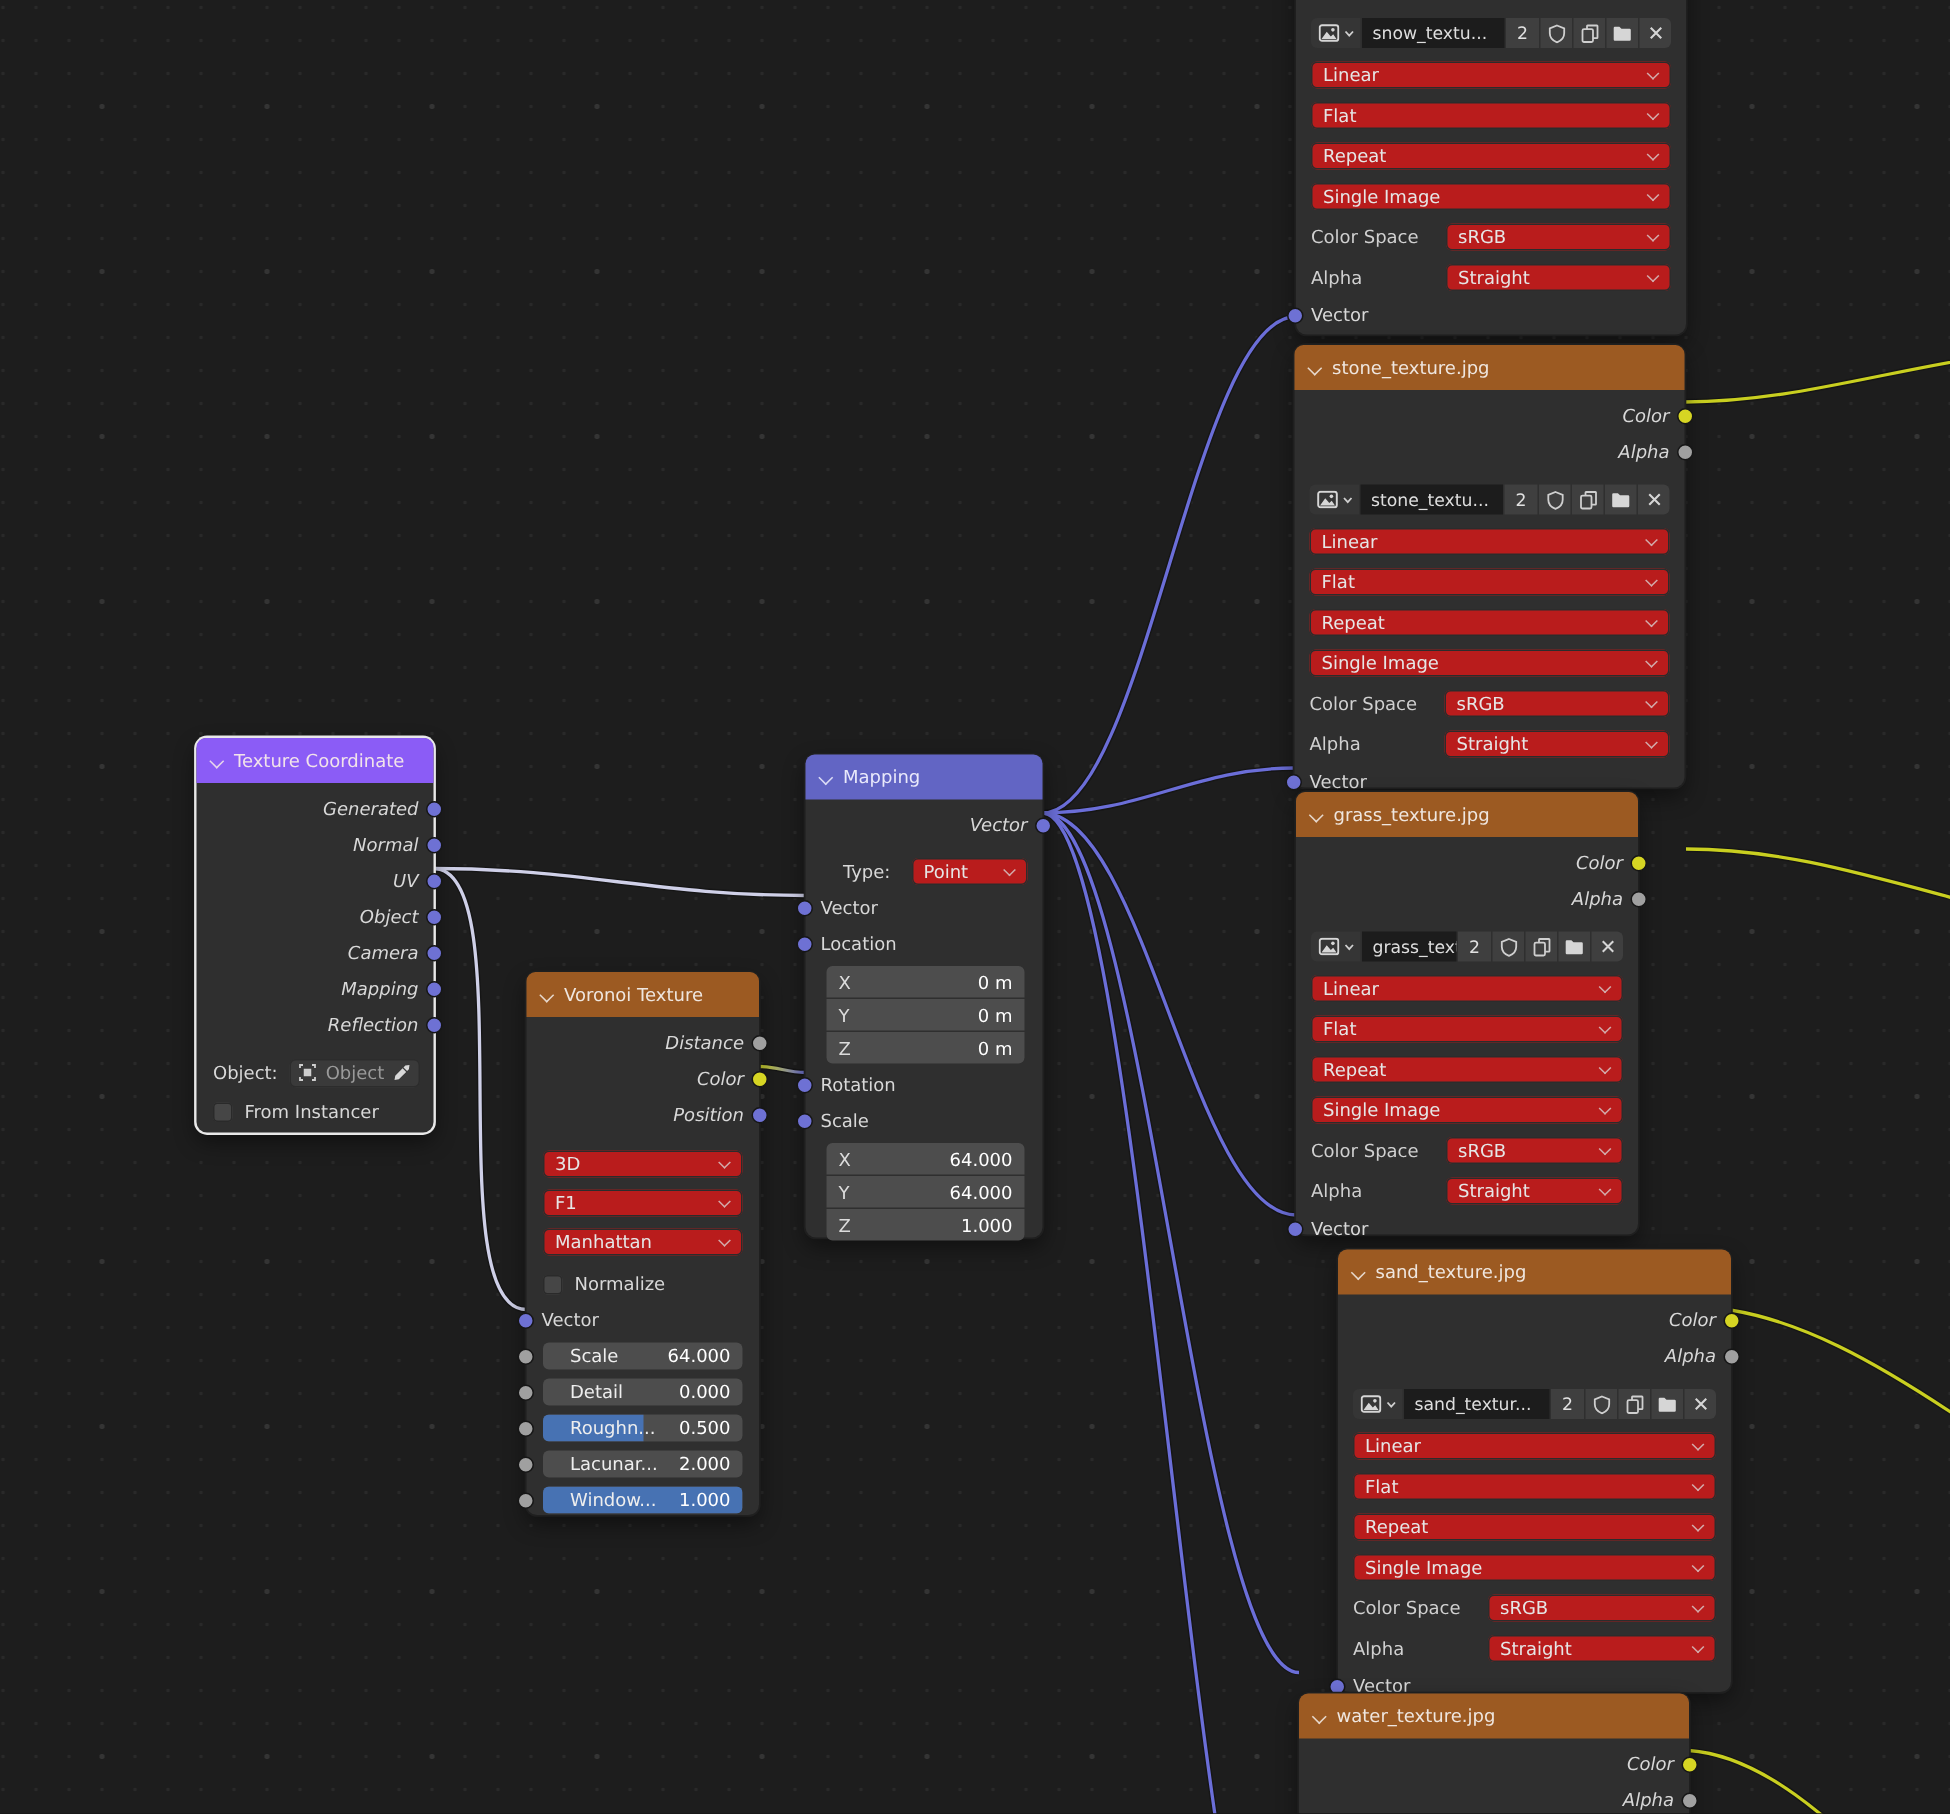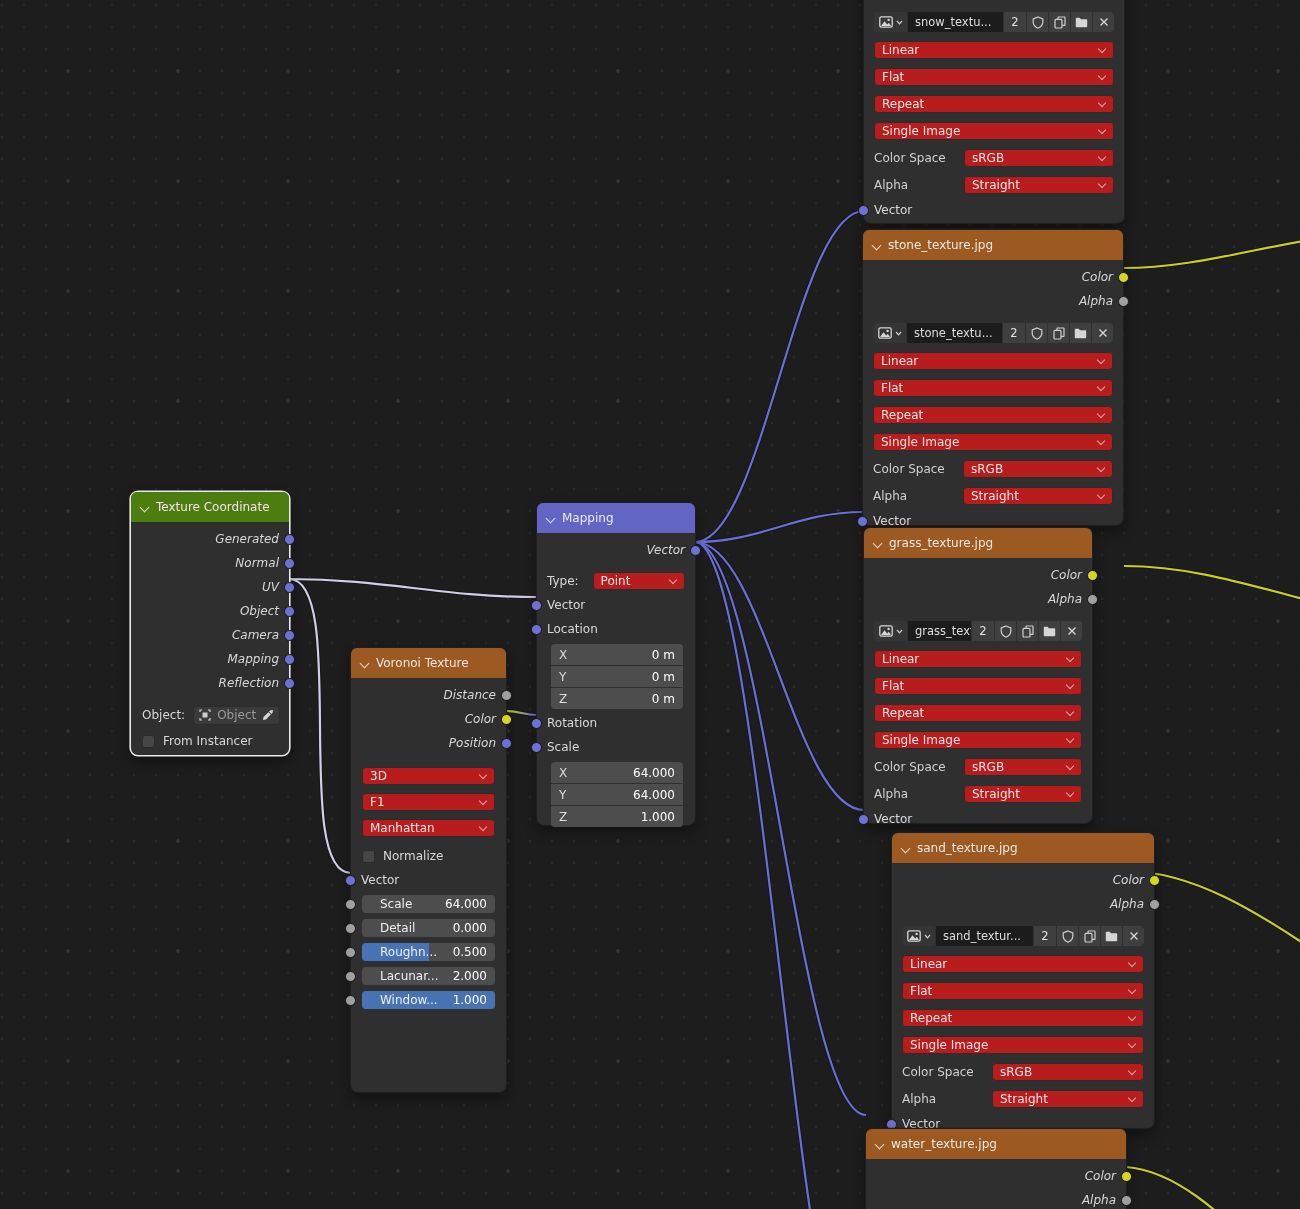--- a/index.html
+++ b/index.html
@@ -18,21 +18,21 @@
   #wires{position:absolute;left:0;top:0;width:1300px;height:1209px;pointer-events:none;}
   .node{
     position:absolute;background:#2f2f2f;border-radius:7px;
     box-shadow:0 0 0 1.2px #1f1f1f, 0 6px 14px rgba(0,0,0,.45);
   }
   .node.selected{box-shadow:0 0 0 1.6px #e9e9e9, 0 6px 14px rgba(0,0,0,.45);}
   .node-header{
     height:22px;display:flex;align-items:center;gap:7px;padding:4px 9px;
     border-radius:6px 6px 0 0;color:#efe6df;font-size:12px;white-space:nowrap;overflow:hidden;
   }
-  .hdr-input{background:#4d7c0f;color:#f2e3ea;}
+  .hdr-input{background:#8b5cf6;color:#f2e3ea;}
   .hdr-texture{background:#9c5a22;}
   .hdr-vector{background:#6265c4;color:#e9e9fb;}
   .chev{width:9px;height:9px;flex:0 0 9px;position:relative;}
   .chev::before{
     content:"";position:absolute;left:1px;top:1px;width:6px;height:6px;
     border-right:1.6px solid currentColor;border-bottom:1.6px solid currentColor;
     transform:rotate(45deg);opacity:.9;
   }
   .body{padding-top:5px;position:relative;}
   .row{height:24px;display:flex;align-items:center;position:relative;padding:0 10px;}
@@ -195,21 +195,21 @@
         </div>
       </div>
       <div class="spacer2"></div>
       <div class="cbrow">
         <span class="checkbox"></span>
         <span class="lbl">From Instancer</span>
       </div>
     </div>
   </div>
 
-  <div class="node" id="node-voronoi" style="left:351px;top:648px;width:155px;height:444px;">
+  <div class="node" id="node-voronoi" style="left:351px;top:648px;width:155px;height:362px;">
     <div class="node-header hdr-texture">
       <span class="chev"></span>
       <span>Voronoi Texture</span>
     </div>
     <div class="body">
       <div class="row out">
           <span class="lbl">Distance</span>
           <span class="sock right gray"></span>
         </div>
       <div class="row out">
@@ -295,21 +295,21 @@
     <div class="node-header hdr-vector">
       <span class="chev"></span>
       <span>Mapping</span>
     </div>
     <div class="body">
       <div class="row out">
           <span class="lbl">Vector</span>
           <span class="sock right purple"></span>
         </div>
       <div class="spacer7"></div>
-      <div class="drow" style="height:24px;">
+      <div class="drow" style="height:24px;margin-left:15px;">
         <span class="lbl">Type:</span>
         <div class="dd" style="margin-left:6px;">
             <span>Point</span>
             <span class="ddchev"></span>
           </div>
       </div>
       <div class="row">
           <span class="sock left purple"></span>
           <span class="lbl">Vector</span>
         </div>

